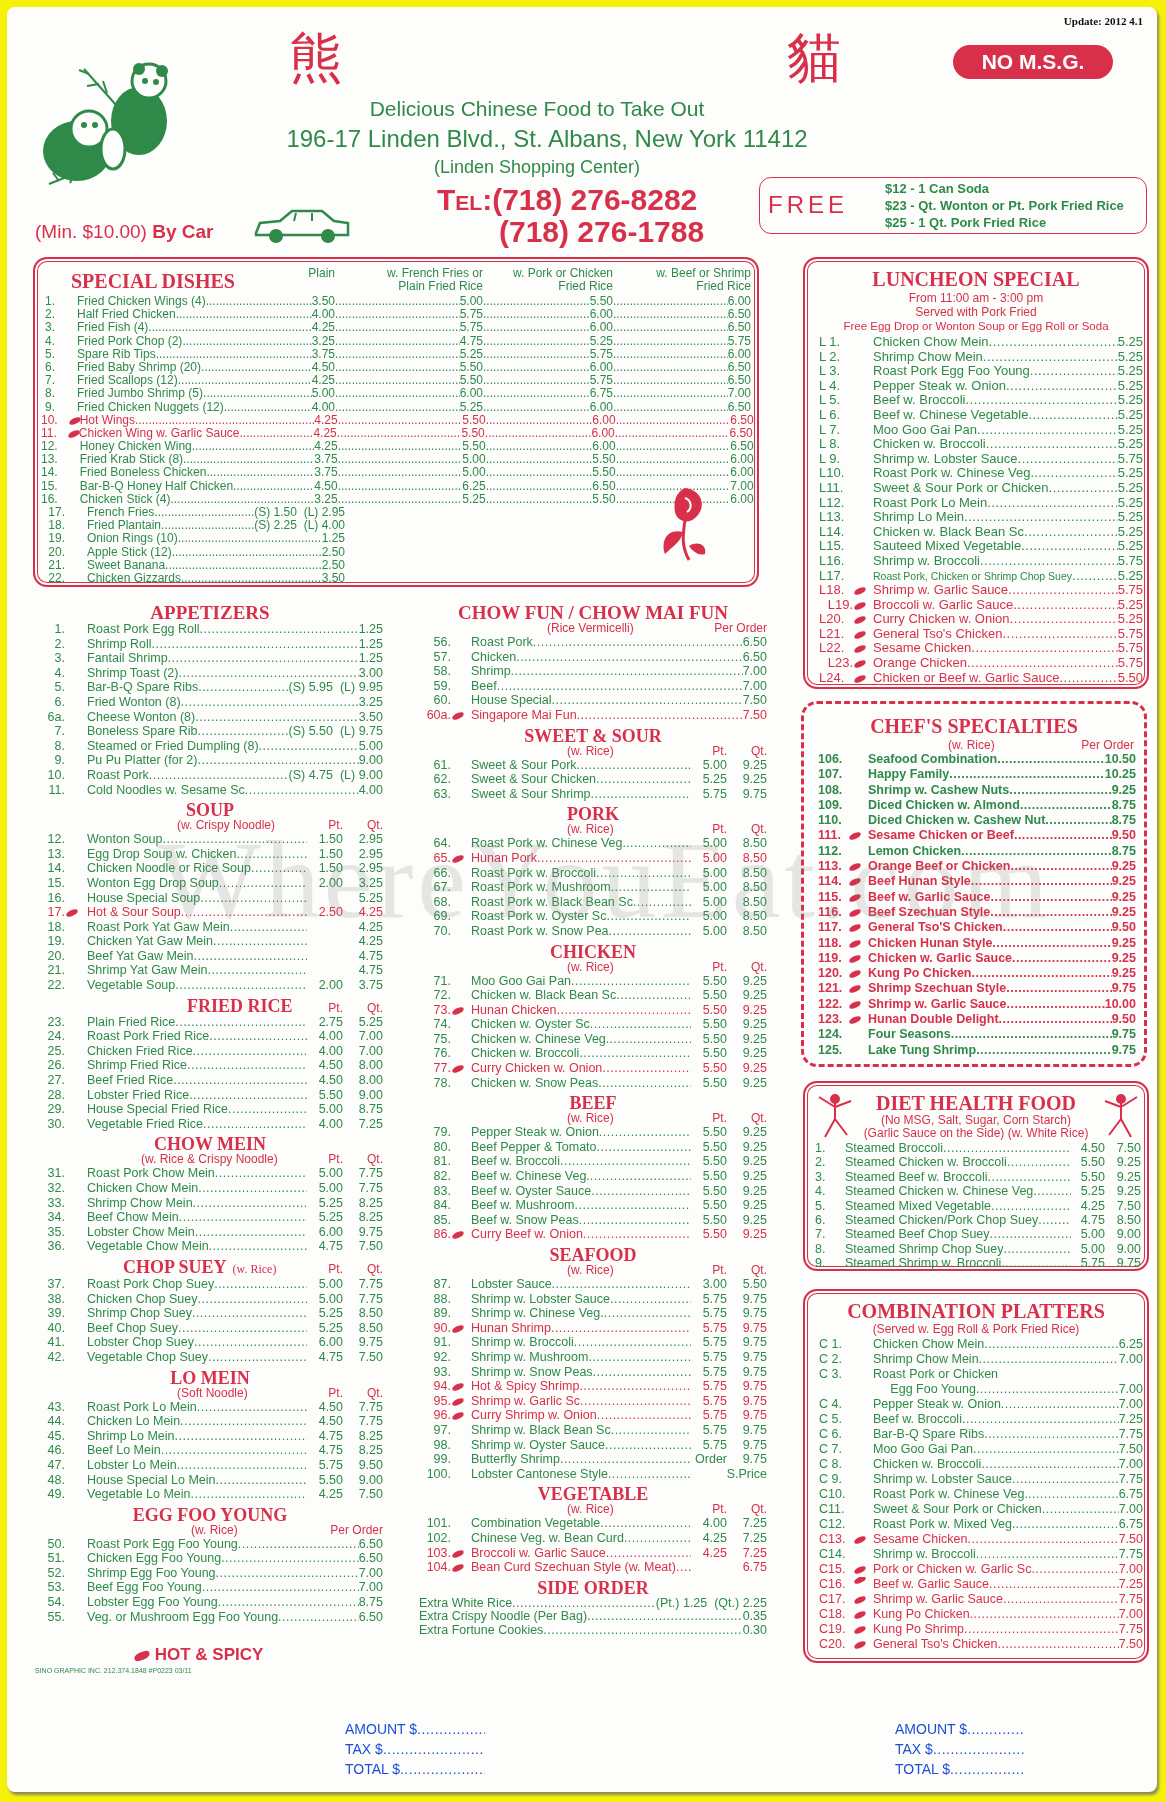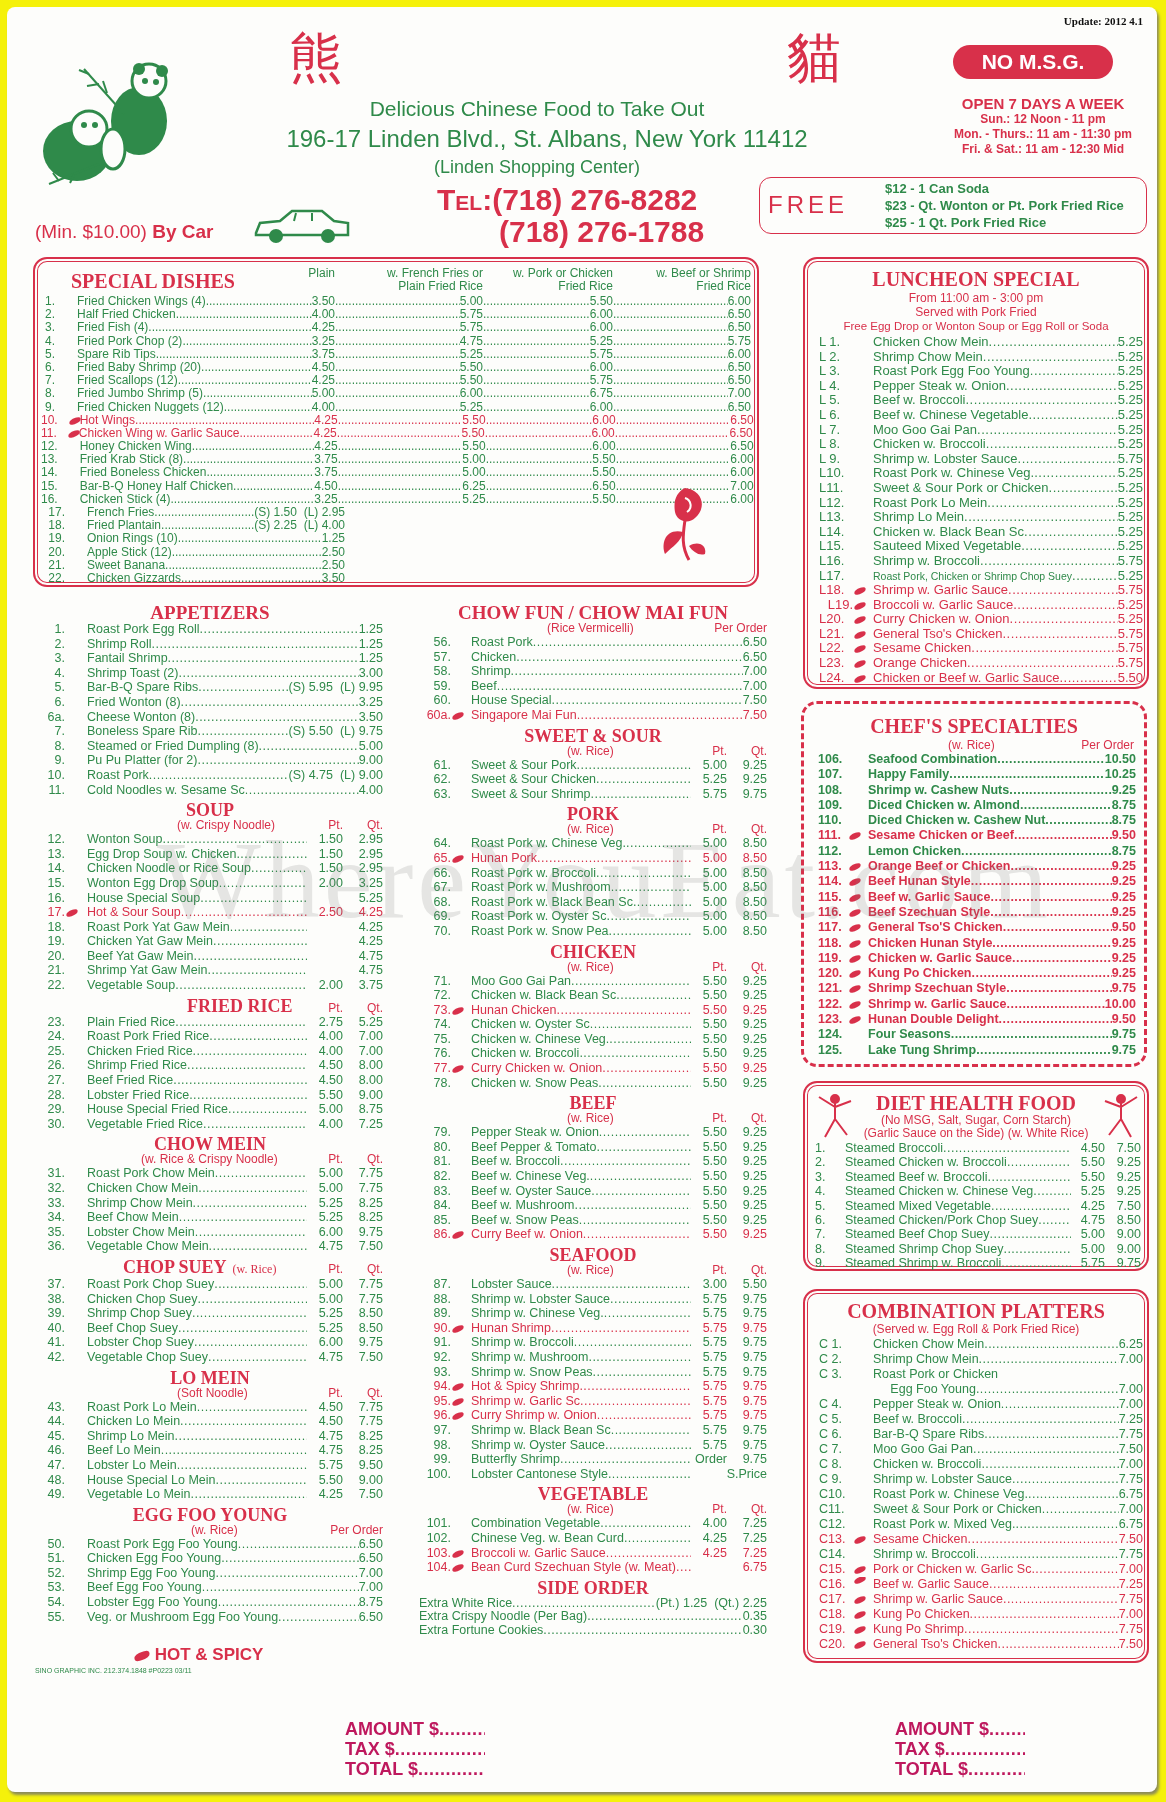--- a/index.html
+++ b/index.html
@@ -49,21 +49,21 @@
 
   
   .sd-row { display: flex; align-items: baseline; white-space: nowrap; height: 13.2px; font-size: 12px; line-height: 13.2px; }
   .sd-row .num { width: 34px; text-align: right; padding-right: 10px; }
   .sd-row .name { flex: none; }
   .sd-row .dots { flex: 1; overflow: hidden; }
   .sd-row .dots::after { content: "......................................................................................................................."; }
   .sd-row .c { flex: none; text-align: right; }
   .sd-row .seg { display: flex; align-items: baseline; }
 
-  .totals { font-weight: bold; color: #be185d; font-size: 18px; line-height: 20px; }
+  .totals { font-weight: normal; color: #1d4ed8; font-size: 14px; line-height: 20px; }
 </style>
 </head>
 <body>
 
 <div class="page">
 
   <div class="abs update">Update: 2012  4.1</div>
 
   <div class="abs" style="left:22px;top:52px;width:150px;height:130px;">
     <svg width="150" height="130" viewBox="0 0 150 130">
@@ -113,26 +113,20 @@
   <div class="abs" style="left:245px;top:200px;width:100px;height:40px;">
     <svg width="100" height="40" viewBox="0 0 100 40">
       <path d="M4 26 L8 16 L28 14 L40 4 L70 4 L82 14 L96 16 L96 28 L4 28 Z" fill="none" stroke="#2f8a4a" stroke-width="2.5"></path>
       <path d="M44 6 L42 14 M60 6 L60 14" stroke="#2f8a4a" stroke-width="2"></path>
       <circle cx="24" cy="29" r="7" fill="#2f8a4a"></circle>
         <circle cx="76" cy="29" r="7" fill="#2f8a4a"></circle>
     </svg>
   </div>
 
   <div class="abs nomsg">NO M.S.G.</div>
-  <div class="abs hours">
-    <div class="h1">OPEN 7 DAYS A WEEK</div>
-    <div class="hl">Sun.: 12 Noon - 11 pm</div>
-    <div class="hl">Mon. - Thurs.: 11 am - 11:30 pm</div>
-    <div class="hl">Fri. &amp; Sat.: 11 am - 12:30 Mid</div>
-  </div>
   <div class="abs freebox">
     <div class="free">FREE</div>
     <div class="lines">
       <div>$12 - 1 Can Soda</div>
       <div>$23 - Qt. Wonton or Pt. Pork Fried Rice</div>
       <div>$25 - 1 Qt. Pork Fried Rice</div>
     </div>
   </div>
 
   <div class="abs box" style="left:26px;top:250px;width:726px;height:330px;">
@@ -744,21 +738,21 @@
           <span class="num" style="width: 54px; display: flex; align-items: baseline;">
             <span class="num" style="width: 34px; text-align: left;">L22.</span>
             <span class="pepper"></span>
           </span>
           <span class="name" style="white-space: pre;">Sesame Chicken</span>
           <span class="dots"></span>
           <span class="p">5.75</span>
         </div>
         <div class="row hot" style="font-size: 13px; line-height: 14.6px; height: 14.6px;">
           <span class="num" style="width: 54px; display: flex; align-items: baseline;">
-            <span class="num" style="width: 34px; text-align: left;">L23.</span>
+            <span class="num" style="width: 34px; text-align: right;">L23.</span>
             <span class="pepper"></span>
           </span>
           <span class="name" style="white-space: pre;">Orange Chicken</span>
           <span class="dots"></span>
           <span class="p">5.75</span>
         </div>
         <div class="row hot" style="font-size: 13px; line-height: 14.6px; height: 14.6px;">
           <span class="num" style="width: 54px; display: flex; align-items: baseline;">
             <span class="num" style="width: 34px; text-align: left;">L24.</span>
             <span class="pepper"></span>

